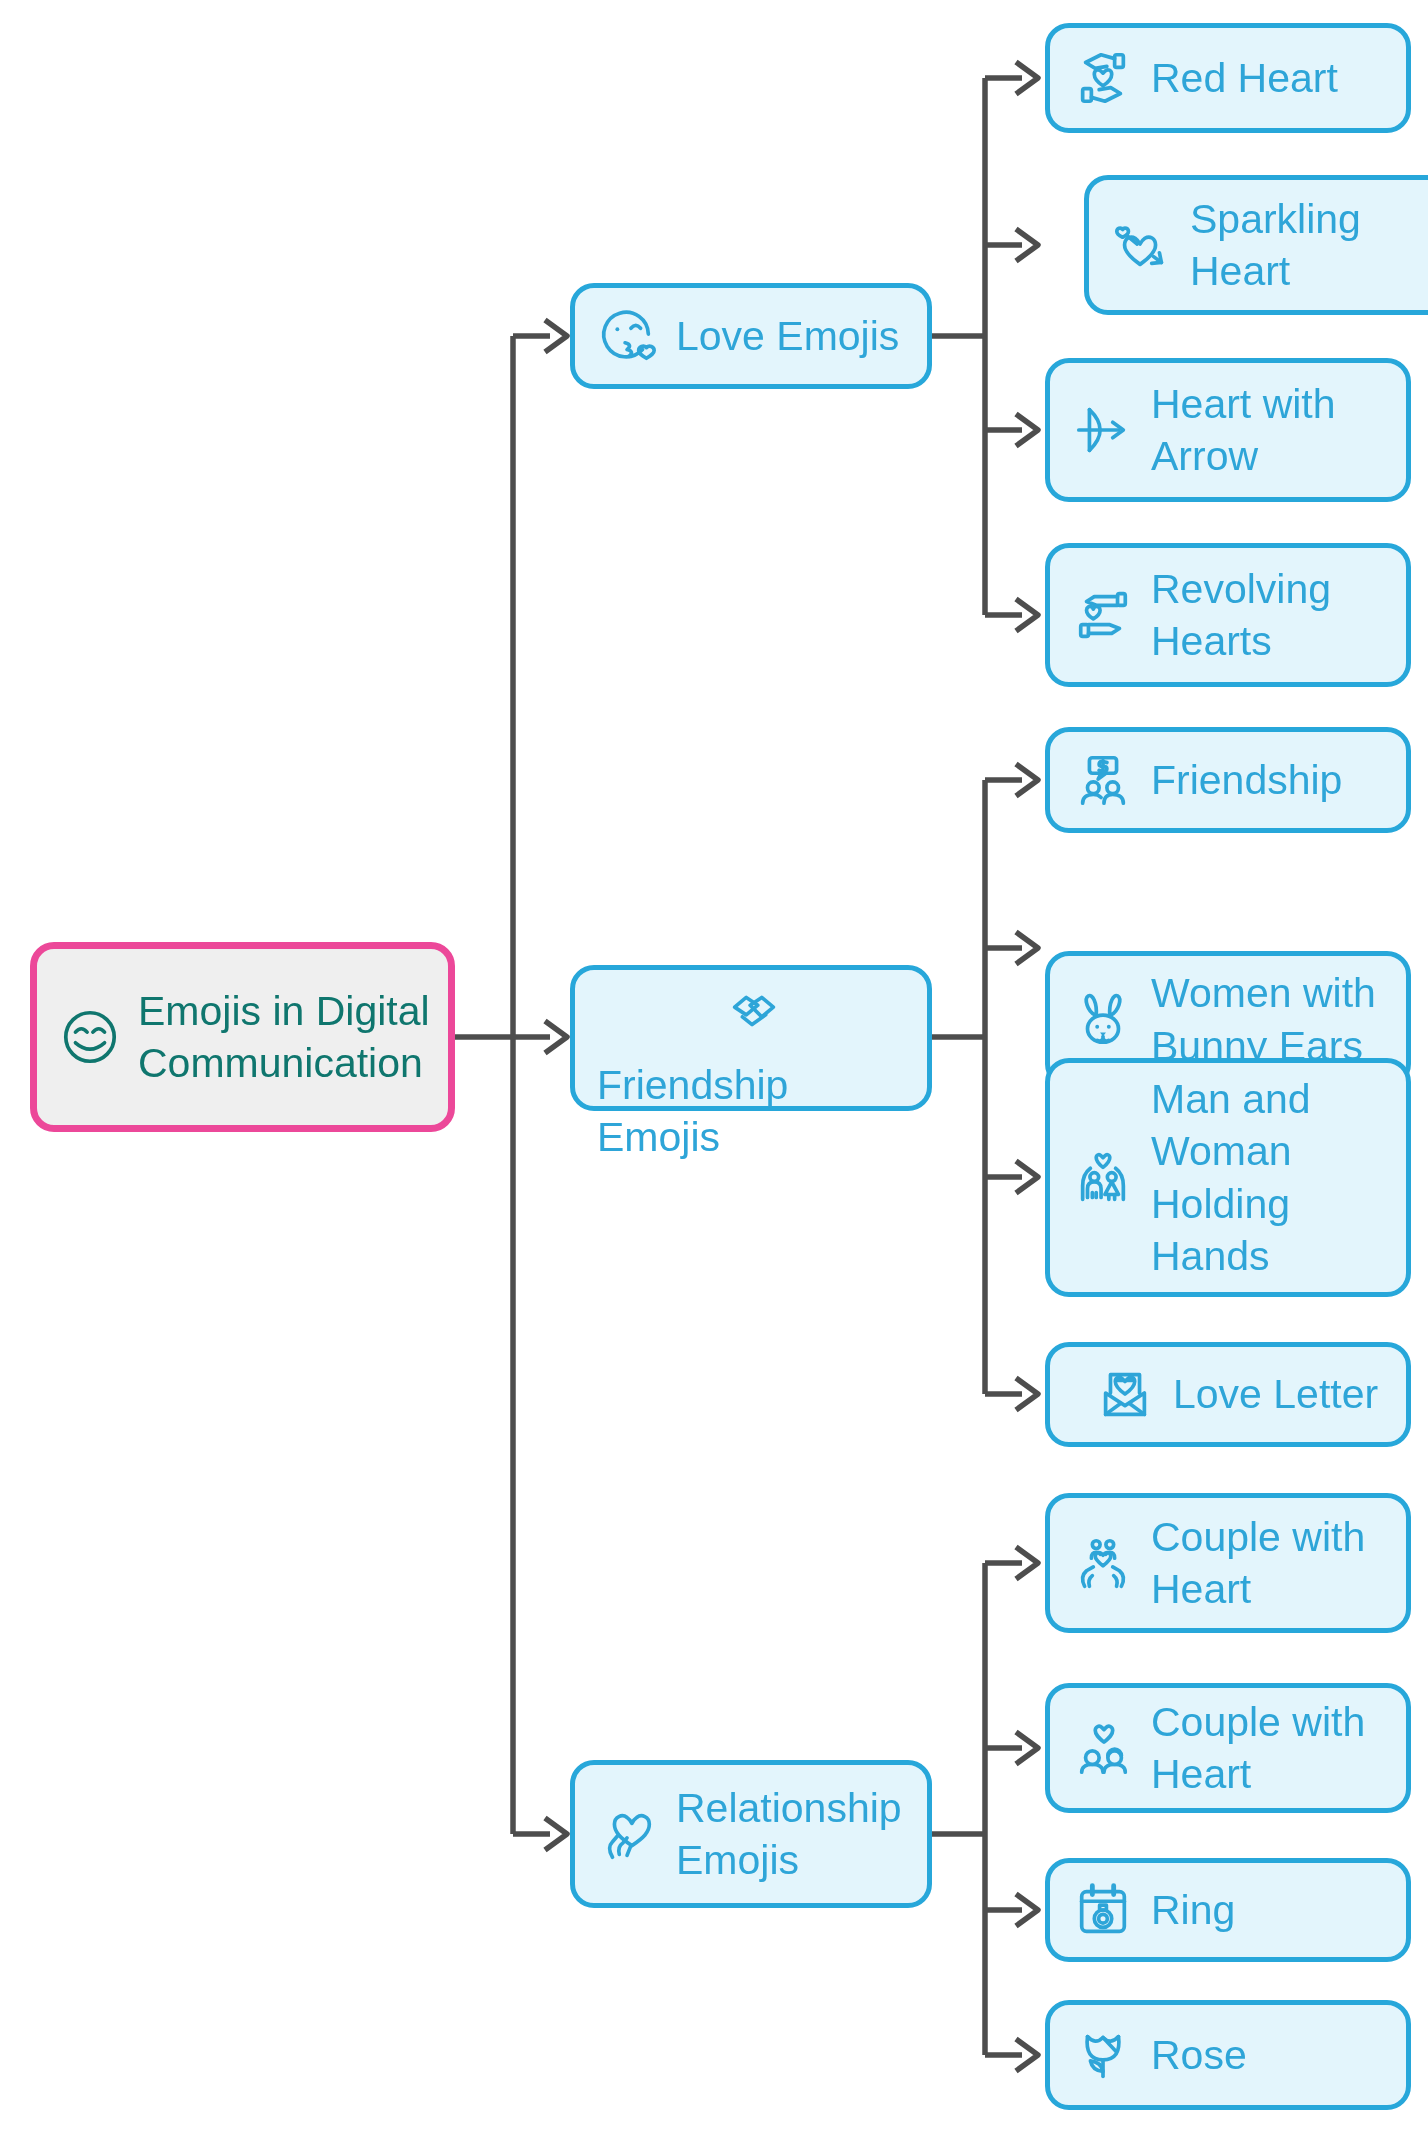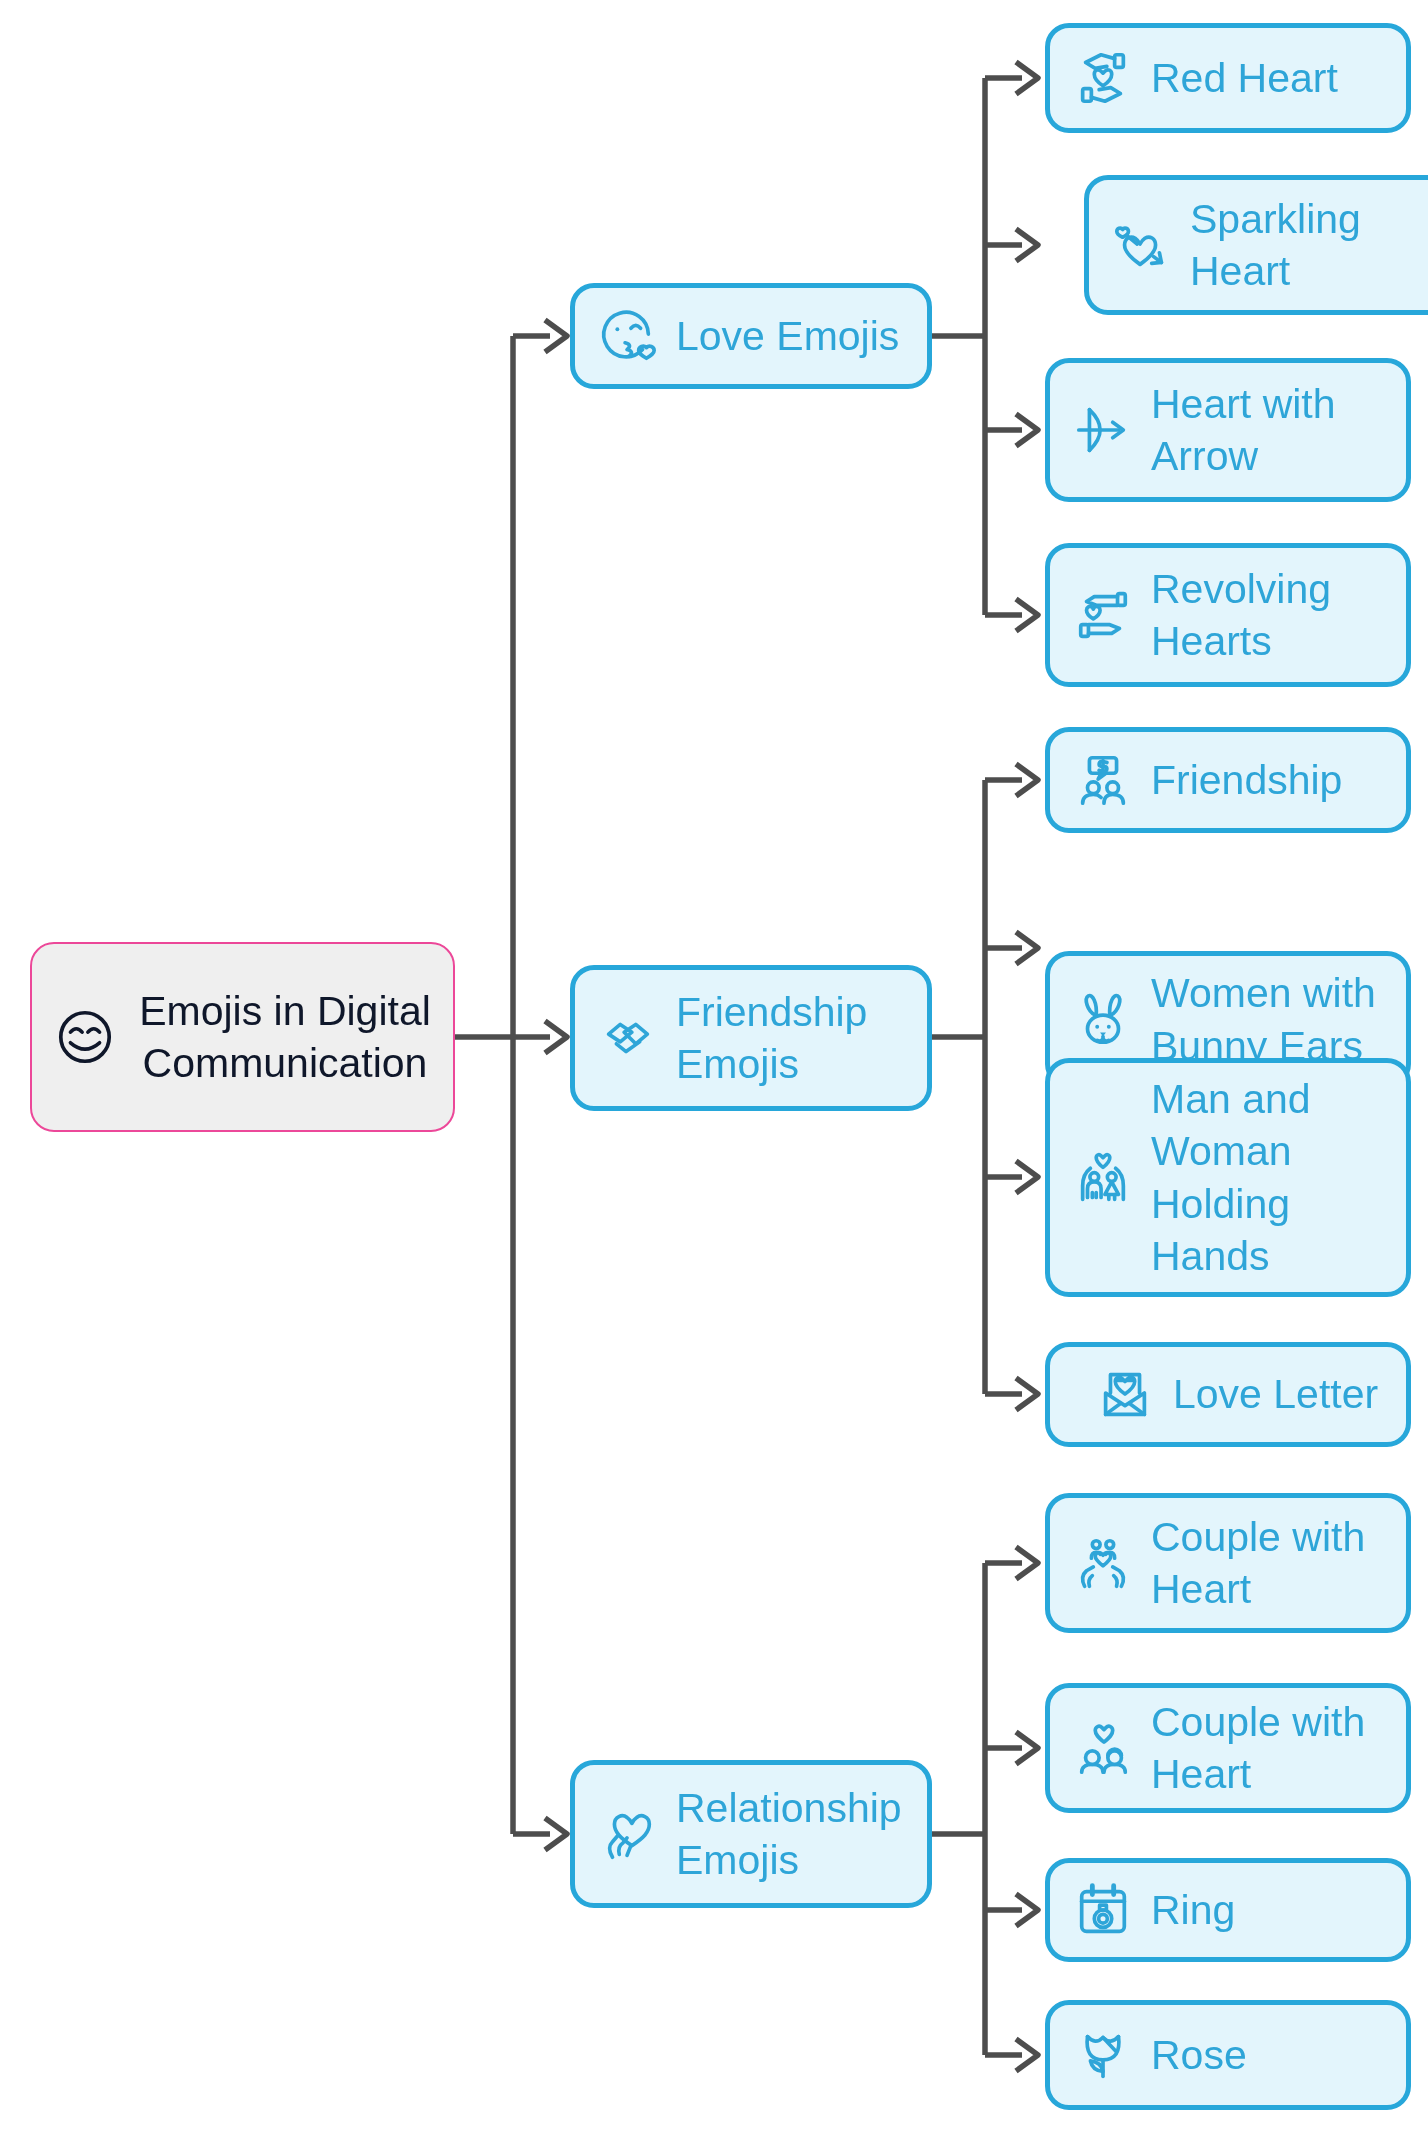--- a/index.html
+++ b/index.html
@@ -2,28 +2,28 @@
 <html><head>
 <meta charset="utf-8">
 <style>
   html,body{margin:0;padding:0;background:#ffffff;}
   body{width:1428px;height:2136px;font-family:"Liberation Sans",sans-serif;}
   .canvas{position:relative;width:1428px;height:2136px;overflow:hidden;background:#ffffff;}
   .connectors{position:absolute;left:0;top:0;z-index:1;}
   .node{position:absolute;z-index:2;display:flex;align-items:center;gap:17px;
         box-sizing:border-box;border-radius:24px;padding:10px 16px 10px 22px;}
   .node.cyan{background:#E3F5FC;border:5px solid #27A7DA;color:#2EA5D8;}
-  .node.gray{background:#EFEFEF;border:2px solid #ec4899;color:#0f172a;text-align:center;}
+  .node.gray{background:#EFEFEF;border:7px solid #ec4899;color:#0f766e;}
   .node-label{font-size:41px;line-height:1.28;font-weight:400;}
   .icon{flex:0 0 auto;width:62px;height:62px;}
   .icon svg{width:100%;height:100%;display:block;}
   
   .n-root  {left:30px;  top:942px;  width:425px; height:190px;}
   .n-love  {left:570px; top:283px;  width:362px; height:106px;}
-  .n-friend{left:570px; top:965px;  width:362px; height:146px;}
+  .n-friend{left:570px; top:965px;  width:362px; height:146px;flex-direction:column;}
   .n-rel   {left:570px; top:1760px; width:362px; height:148px;}
   .c1 {left:1045px; top:23px;   width:366px; height:110px;}
   .c2 {left:1045px; top:175px;  width:366px; height:140px;margin-left:39px;}
   .c3 {left:1045px; top:358px;  width:366px; height:144px;}
   .c4 {left:1045px; top:543px;  width:366px; height:144px;}
   .c5 {left:1045px; top:727px;  width:366px; height:106px;}
   .c6 {left:1045px; top:912px;  width:366px; height:137px;margin-top:39px;}
   .c7 {left:1045px; top:1058px; width:366px; height:239px;}
   .c8 {left:1045px; top:1342px; width:366px; height:105px;padding-left:44px;}
   .c9 {left:1045px; top:1493px; width:366px; height:140px;}

